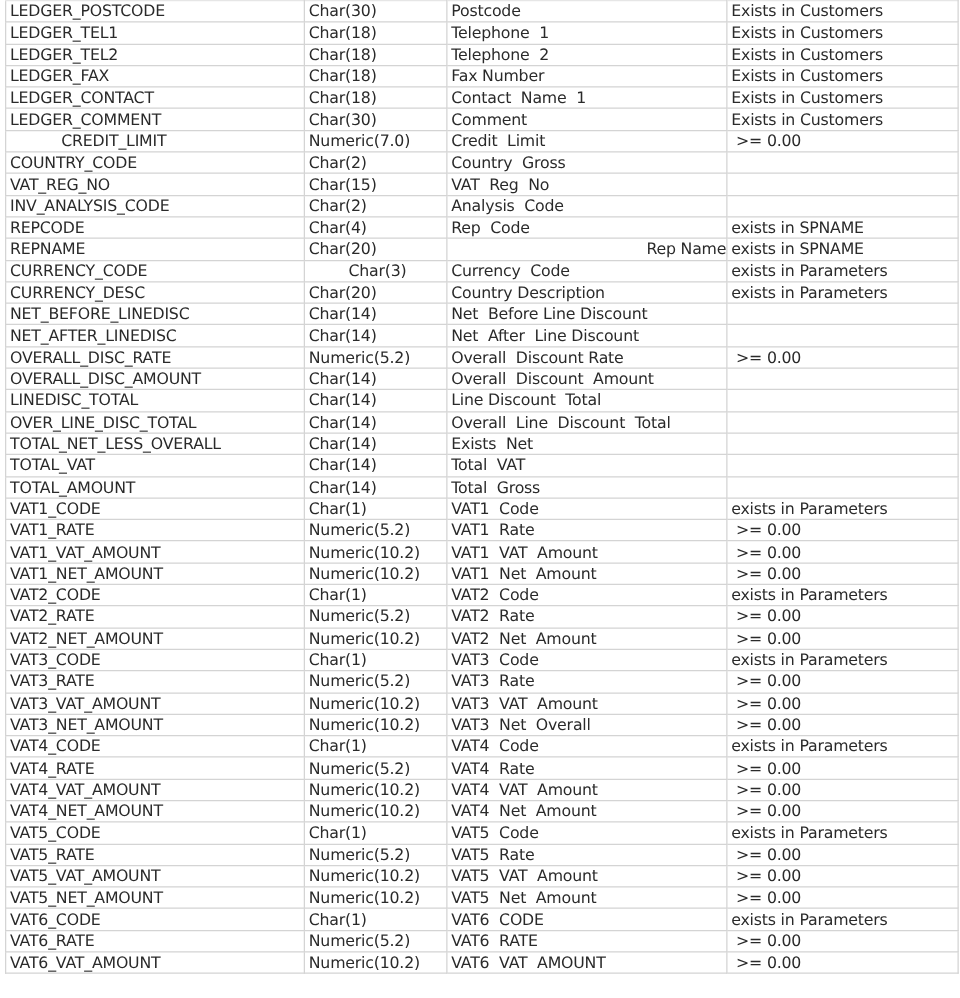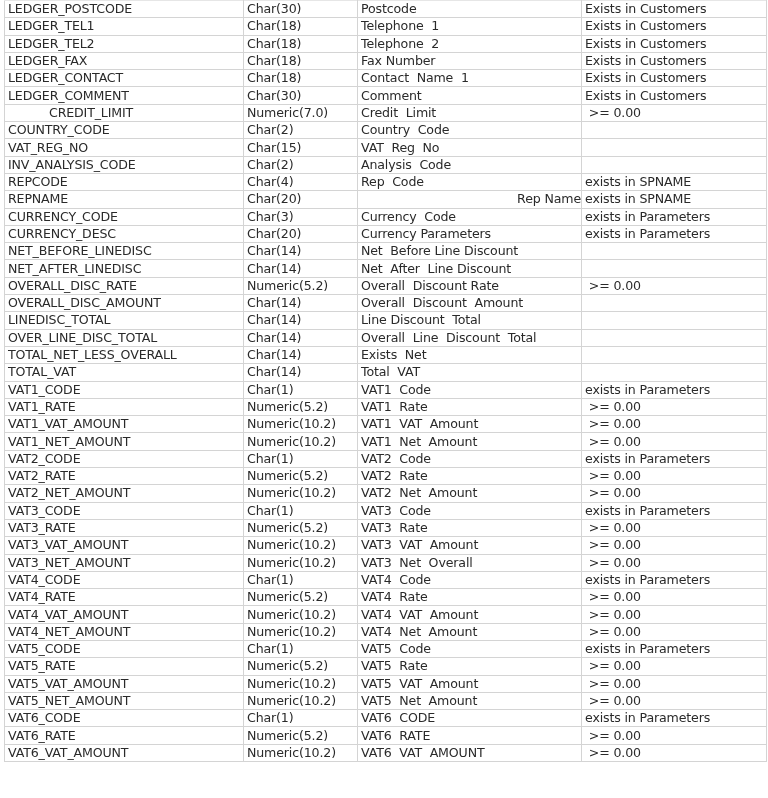--- a/index.html
+++ b/index.html
@@ -88,21 +88,21 @@
       </tr>
       <tr>
         <td style="white-space: pre; padding-left: 44px;">CREDIT_LIMIT</td>
         <td style="white-space: pre;">Numeric(7.0)</td>
         <td style="white-space: pre;">Credit  Limit</td>
         <td style="white-space: pre;"> &gt;= 0.00</td>
       </tr>
       <tr>
         <td style="white-space: pre;">COUNTRY_CODE</td>
         <td style="white-space: pre;">Char(2)</td>
-        <td style="white-space: pre;">Country  Code</td>
+        <td style="white-space: pre;">Country  Gross</td>
         <td style="white-space: pre;"></td>
       </tr>
       <tr>
         <td style="white-space: pre;">VAT_REG_NO</td>
         <td style="white-space: pre;">Char(15)</td>
         <td style="white-space: pre;">VAT  Reg  No</td>
         <td style="white-space: pre;"></td>
       </tr>
       <tr>
         <td style="white-space: pre;">INV_ANALYSIS_CODE</td>
@@ -117,28 +117,28 @@
         <td style="white-space: pre;">exists in SPNAME</td>
       </tr>
       <tr>
         <td style="white-space: pre;">REPNAME</td>
         <td style="white-space: pre;">Char(20)</td>
         <td style="white-space: pre; text-align: right;">Rep Name</td>
         <td style="white-space: pre;">exists in SPNAME</td>
       </tr>
       <tr>
         <td style="white-space: pre;">CURRENCY_CODE</td>
-        <td style="white-space: pre;">Char(3)</td>
+        <td style="white-space: pre; text-align: center;">Char(3)</td>
         <td style="white-space: pre;">Currency  Code</td>
         <td style="white-space: pre;">exists in Parameters</td>
       </tr>
       <tr>
         <td style="white-space: pre;">CURRENCY_DESC</td>
         <td style="white-space: pre;">Char(20)</td>
-        <td style="white-space: pre;">Currency Parameters</td>
+        <td style="white-space: pre;">Country Description</td>
         <td style="white-space: pre;">exists in Parameters</td>
       </tr>
       <tr>
         <td style="white-space: pre;">NET_BEFORE_LINEDISC</td>
         <td style="white-space: pre;">Char(14)</td>
         <td style="white-space: pre;">Net  Before Line Discount</td>
         <td style="white-space: pre;"></td>
       </tr>
       <tr>
         <td style="white-space: pre;">NET_AFTER_LINEDISC</td>
@@ -173,20 +173,26 @@
       <tr>
         <td style="white-space: pre;">TOTAL_NET_LESS_OVERALL</td>
         <td style="white-space: pre;">Char(14)</td>
         <td style="white-space: pre;">Exists  Net</td>
         <td style="white-space: pre;"></td>
       </tr>
       <tr>
         <td style="white-space: pre;">TOTAL_VAT</td>
         <td style="white-space: pre;">Char(14)</td>
         <td style="white-space: pre;">Total  VAT</td>
+        <td style="white-space: pre;"></td>
+      </tr>
+      <tr>
+        <td style="white-space: pre;">TOTAL_AMOUNT</td>
+        <td style="white-space: pre;">Char(14)</td>
+        <td style="white-space: pre;">Total  Gross</td>
         <td style="white-space: pre;"></td>
       </tr>
       <tr>
         <td style="white-space: pre;">VAT1_CODE</td>
         <td style="white-space: pre;">Char(1)</td>
         <td style="white-space: pre;">VAT1  Code</td>
         <td style="white-space: pre;">exists in Parameters</td>
       </tr>
       <tr>
         <td style="white-space: pre;">VAT1_RATE</td>

